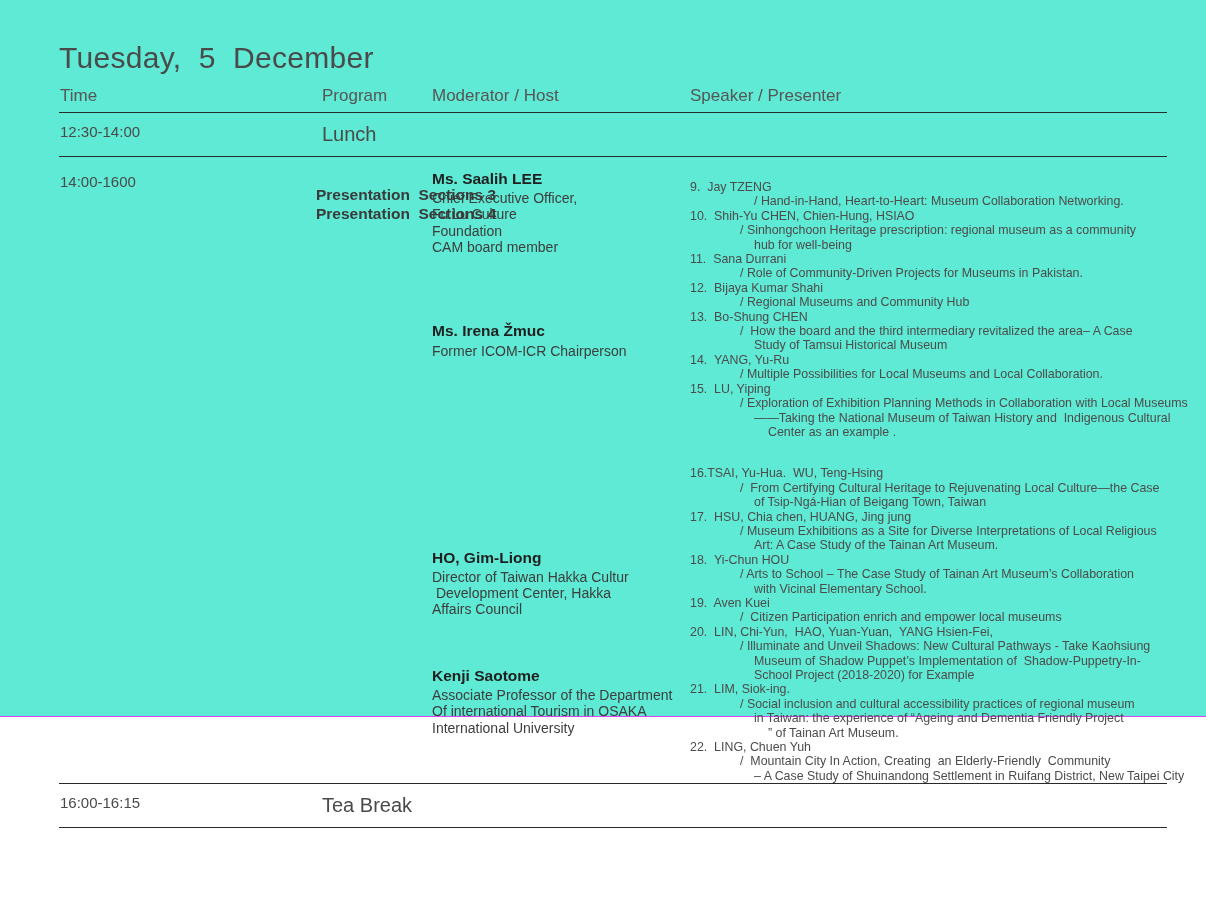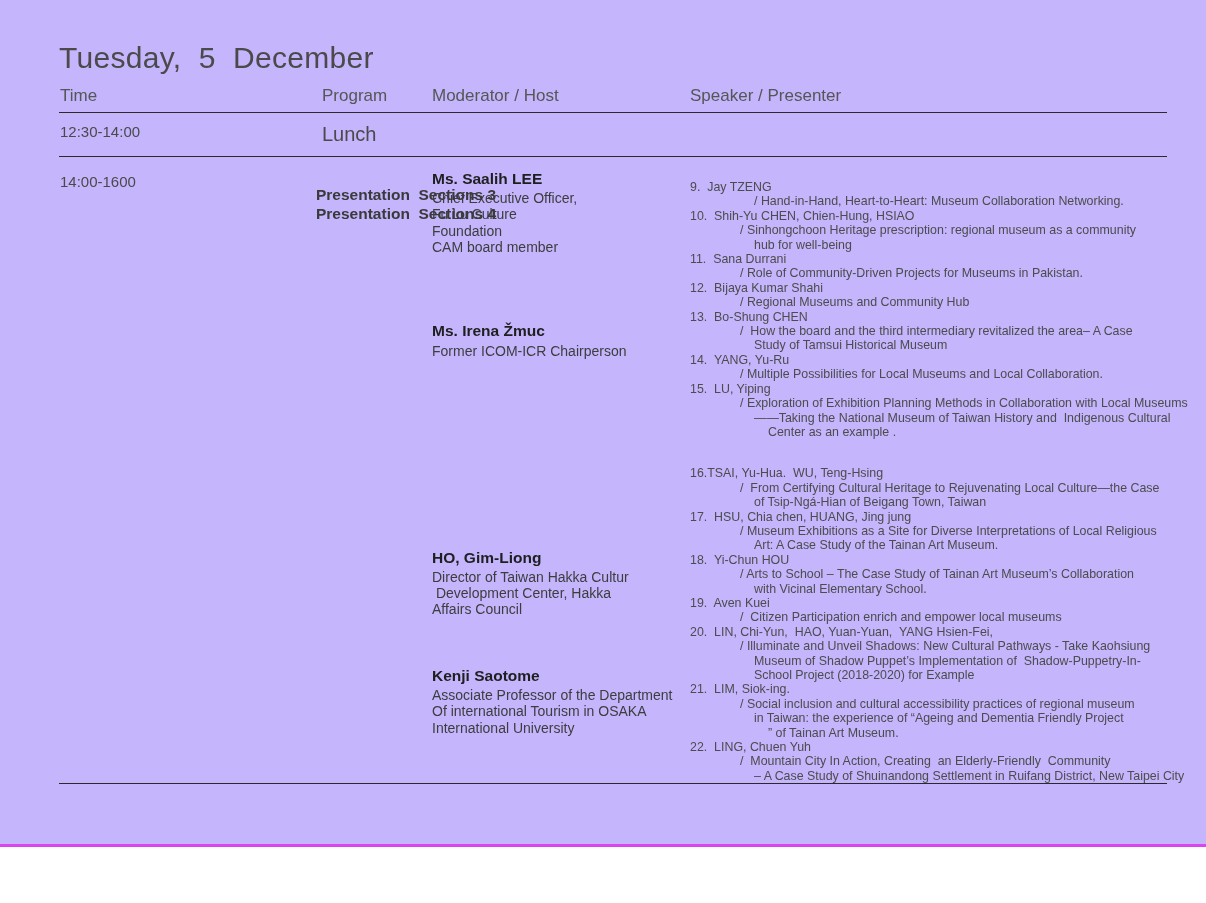--- a/index.html
+++ b/index.html
@@ -13,24 +13,24 @@
     height: 903px;
     position: relative;
     font-family: "Liberation Sans", sans-serif;
     color: #404040;
     overflow: hidden;
   }
   .page {
     position: absolute;
     left: 0; top: 0;
     width: 1206px;
-    height: 847px;
+    height: 717px;
     box-sizing: border-box;
-    border-bottom: 3px solid #d946ef;
-    background: #c4b5fd;
+    border-bottom: 1px solid #d946ef;
+    background: #5eead4;
   }
   .sheet {
     position: absolute;
     left: 59px;
     top: 36px;
     width: 1108px;
   }
   .day-title {
     font-size: 30px;
     font-weight: 400;
@@ -272,17 +272,25 @@
                   <div class="spk-item">
                     <div class="spk-head">22.  LING, Chuen Yuh</div>
                     <div class="spk-line ind1">/  Mountain City In Action, Creating  an Elderly-Friendly  Community</div>
                     <div class="spk-line ind2">– A Case Study of Shuinandong Settlement in Ruifang District, New Taipei City</div>
                   </div>
                 </div>
               </div>
           </td>
         </tr>
 
+        <tr class="break-row">
+          <td>
+            <div class="time-text cell-pad">16:00-16:15</div>
+          </td>
+          <td colspan="3">
+            <div class="prog-break cell-pad">Tea Break</div>
+          </td>
+        </tr>
 
       </tbody>
     </table>
   </div>
 </div>
 
 </body></html>

